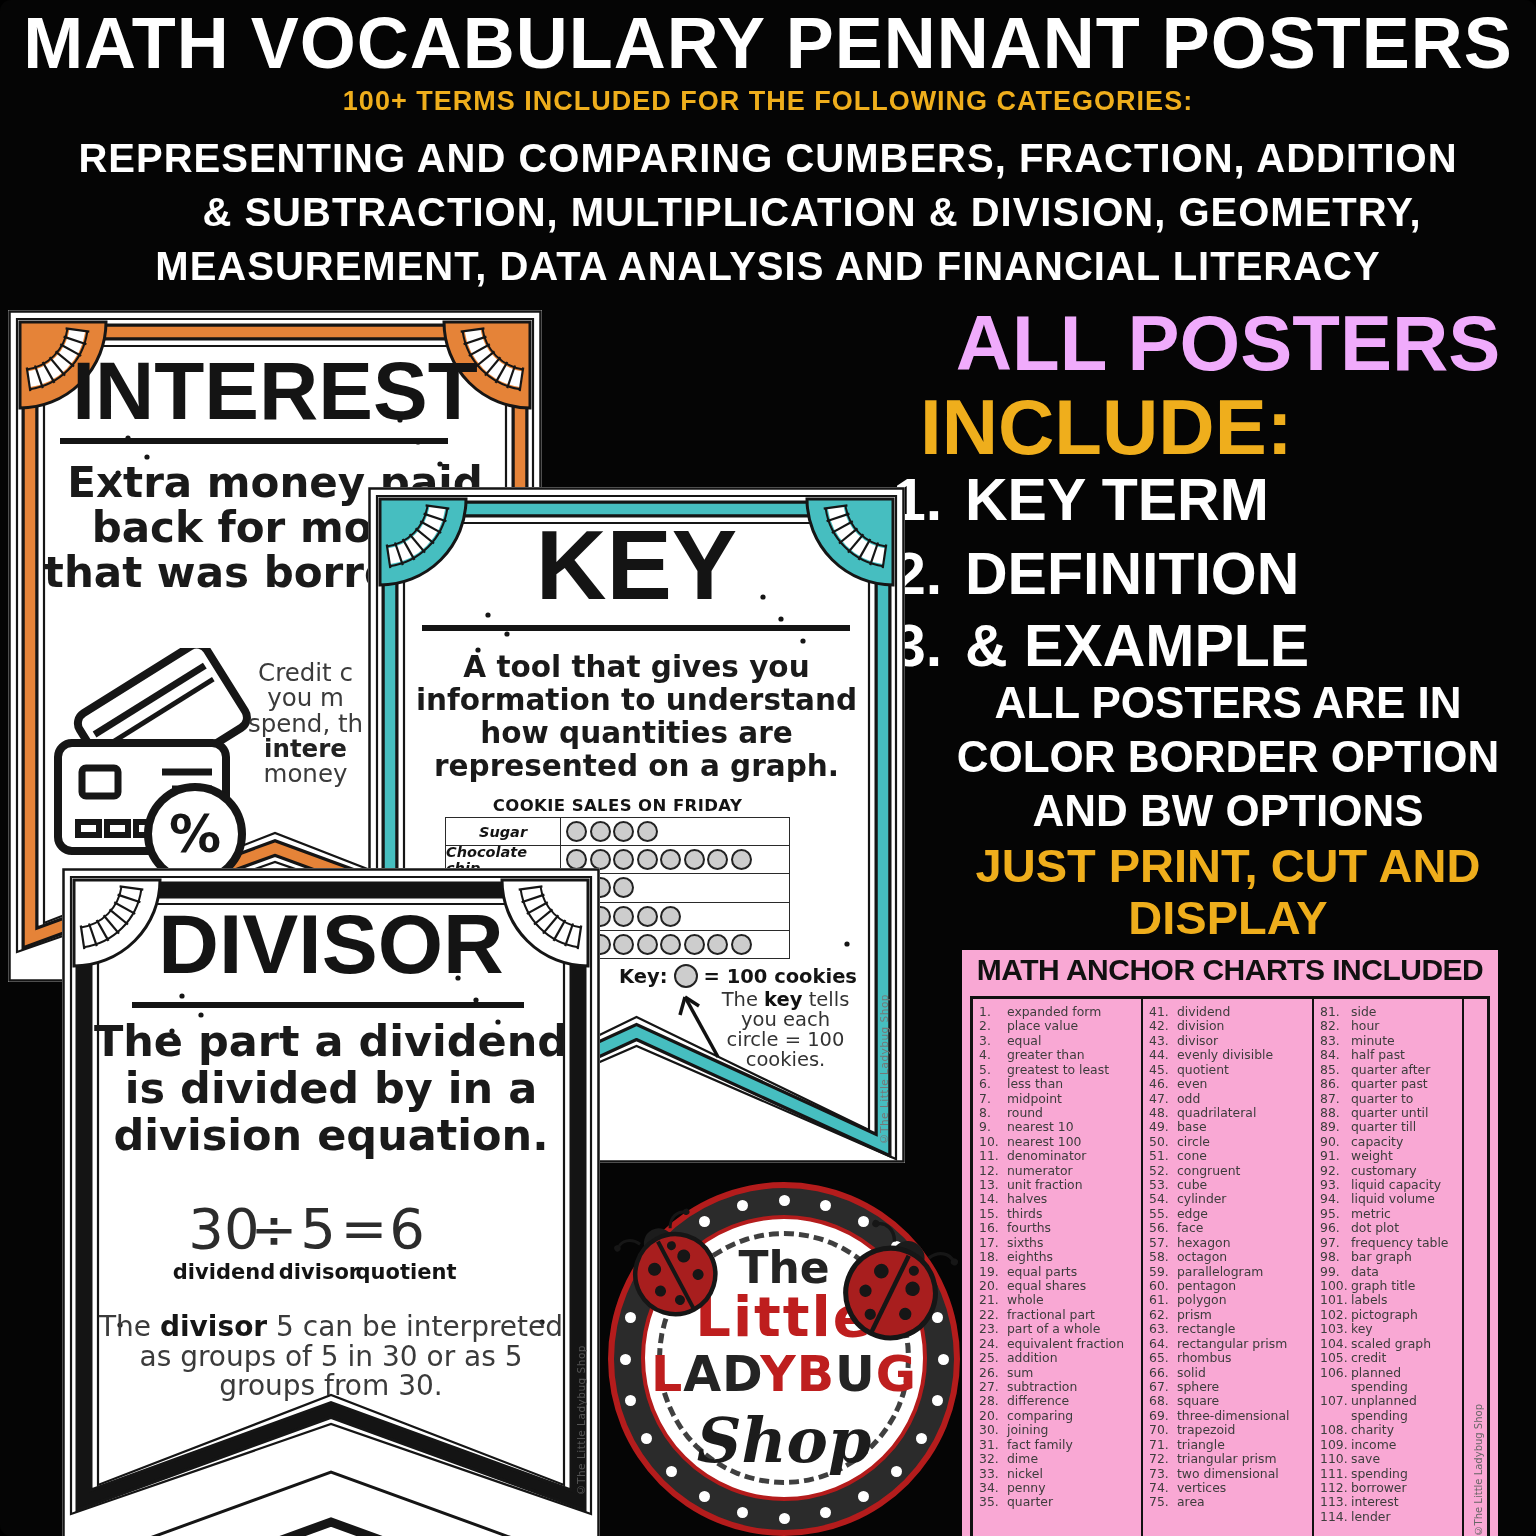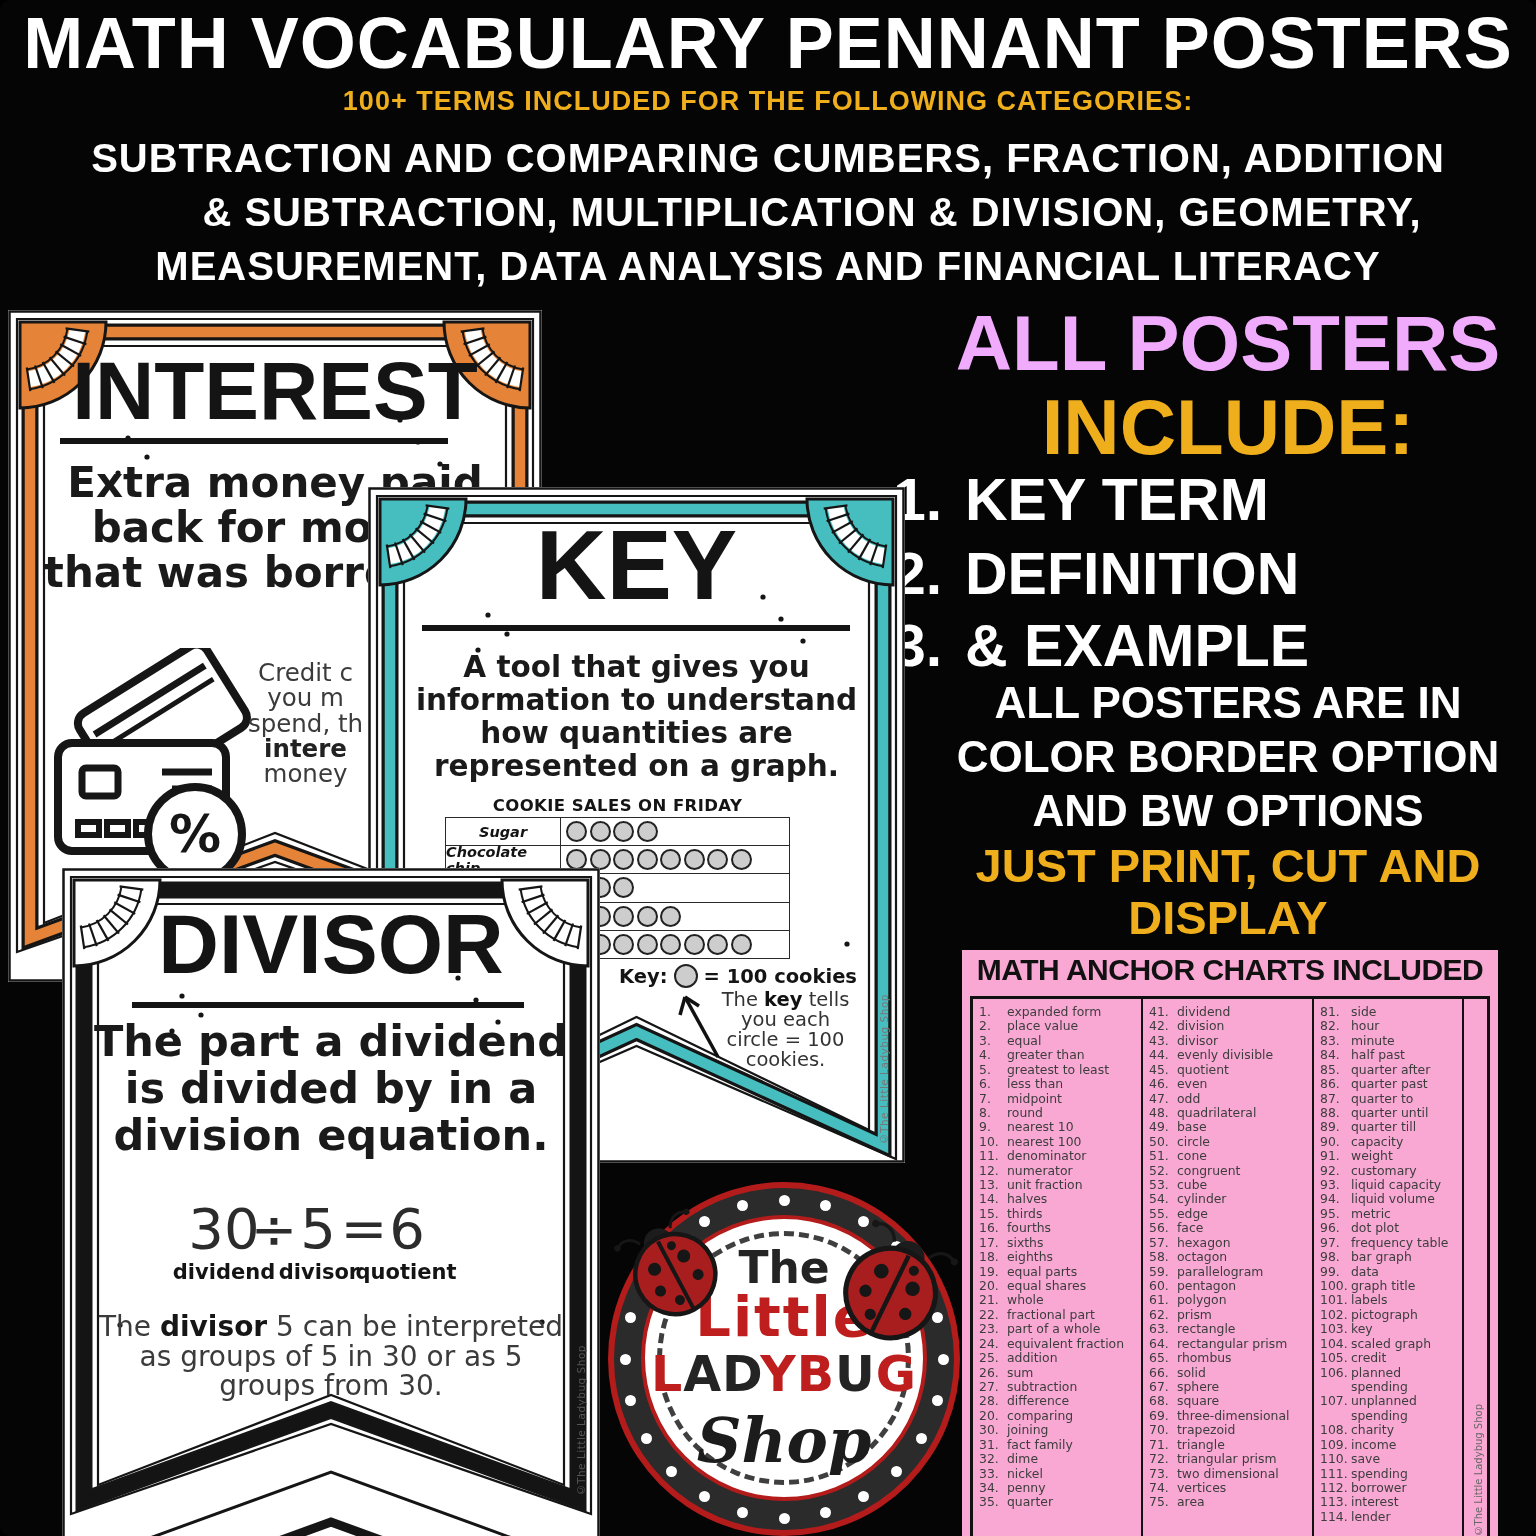--- a/index.html
+++ b/index.html
@@ -68,21 +68,21 @@
   .example .b{font-weight:bold;color:#161616;}
 
   .credit{position:absolute;writing-mode:vertical-rl;transform:rotate(180deg);
           font-size:10.5px;color:#777;letter-spacing:.5px;}
   #p-key .credit{right:15px;bottom:18px;}
   #p-divisor .credit{right:13px;bottom:40px;color:#555;}
 
   
   .rc{position:absolute;font-family:"Liberation Sans",sans-serif;font-weight:bold;white-space:nowrap;}
   .rc-h1{left:920px;top:298px;width:616px;text-align:center;font-size:78px;color:#f0abfc;}
-  .rc-h2{left:920px;top:382px;width:616px;text-align:center;font-size:78px;color:#efae1c;}
+  .rc-h2{left:920px;top:382px;width:616px;text-align:left;font-size:78px;color:#efae1c;}
   .rc-item{left:893px;display:flex;color:#fff;font-size:59px;}
   .rc-item .num{width:72px;}
   .rc-i0{top:466px;} .rc-i1{top:540px;} .rc-i2{top:612px;}
   .rc-opt{left:920px;width:616px;text-align:center;font-size:44px;color:#fff;}
   .rc-o0{top:678px;} .rc-o1{top:732px;} .rc-o2{top:786px;}
   .rc-p0{left:920px;top:838px;width:616px;text-align:center;font-size:47px;color:#efae1c;}
   .rc-p1{left:920px;top:890px;width:616px;text-align:center;font-size:47px;color:#efae1c;}
 
   
   .panel{position:absolute;left:962px;top:950px;width:536px;height:586px;background:#f9a8d4;z-index:2;overflow:hidden;}
@@ -116,21 +116,21 @@
            font-family:"DejaVu Serif",serif;color:#1c1c1c;}
   .bug{position:absolute;}
 </style>
 </head>
 <body>
 
 <div class="stage">
 
   <div class="hline t1">MATH VOCABULARY PENNANT POSTERS</div>
   <div class="hline t2">100+ TERMS INCLUDED FOR THE FOLLOWING CATEGORIES:</div>
-  <div class="hline t3a">SUBTRACTION AND COMPARING CUMBERS, FRACTION, ADDITION</div>
+  <div class="hline t3a">REPRESENTING AND COMPARING CUMBERS, FRACTION, ADDITION</div>
   <div class="hline t3b">&amp; SUBTRACTION, MULTIPLICATION &amp; DIVISION, GEOMETRY,</div>
   <div class="hline t3c">MEASUREMENT, DATA ANALYSIS AND FINANCIAL LITERACY</div>
 
   <section class="poster" id="p-interest">
     <svg class="bord" id="bord-interest" viewBox="0 0 534 672" width="534" height="672">
         <rect x="1.5" y="1.5" width="531" height="669" fill="none" stroke="#151515" stroke-width="2.5"></rect>
         <path d="M9,9 H525 V642 L267,552 L9,642 Z" fill="none" stroke="#151515" stroke-width="2.2"></path>
         <path d="M22,22 H512 V628 L267,538 L22,628 Z" fill="none" stroke="#151515" stroke-width="17"></path>
         <path d="M22,22 H512 V628 L267,538 L22,628 Z" fill="none" stroke="#e58338" stroke-width="10.5"></path>
         <path d="M36,36 H498 V613 L267,523 L36,613 Z" fill="none" stroke="#151515" stroke-width="2.2"></path>

